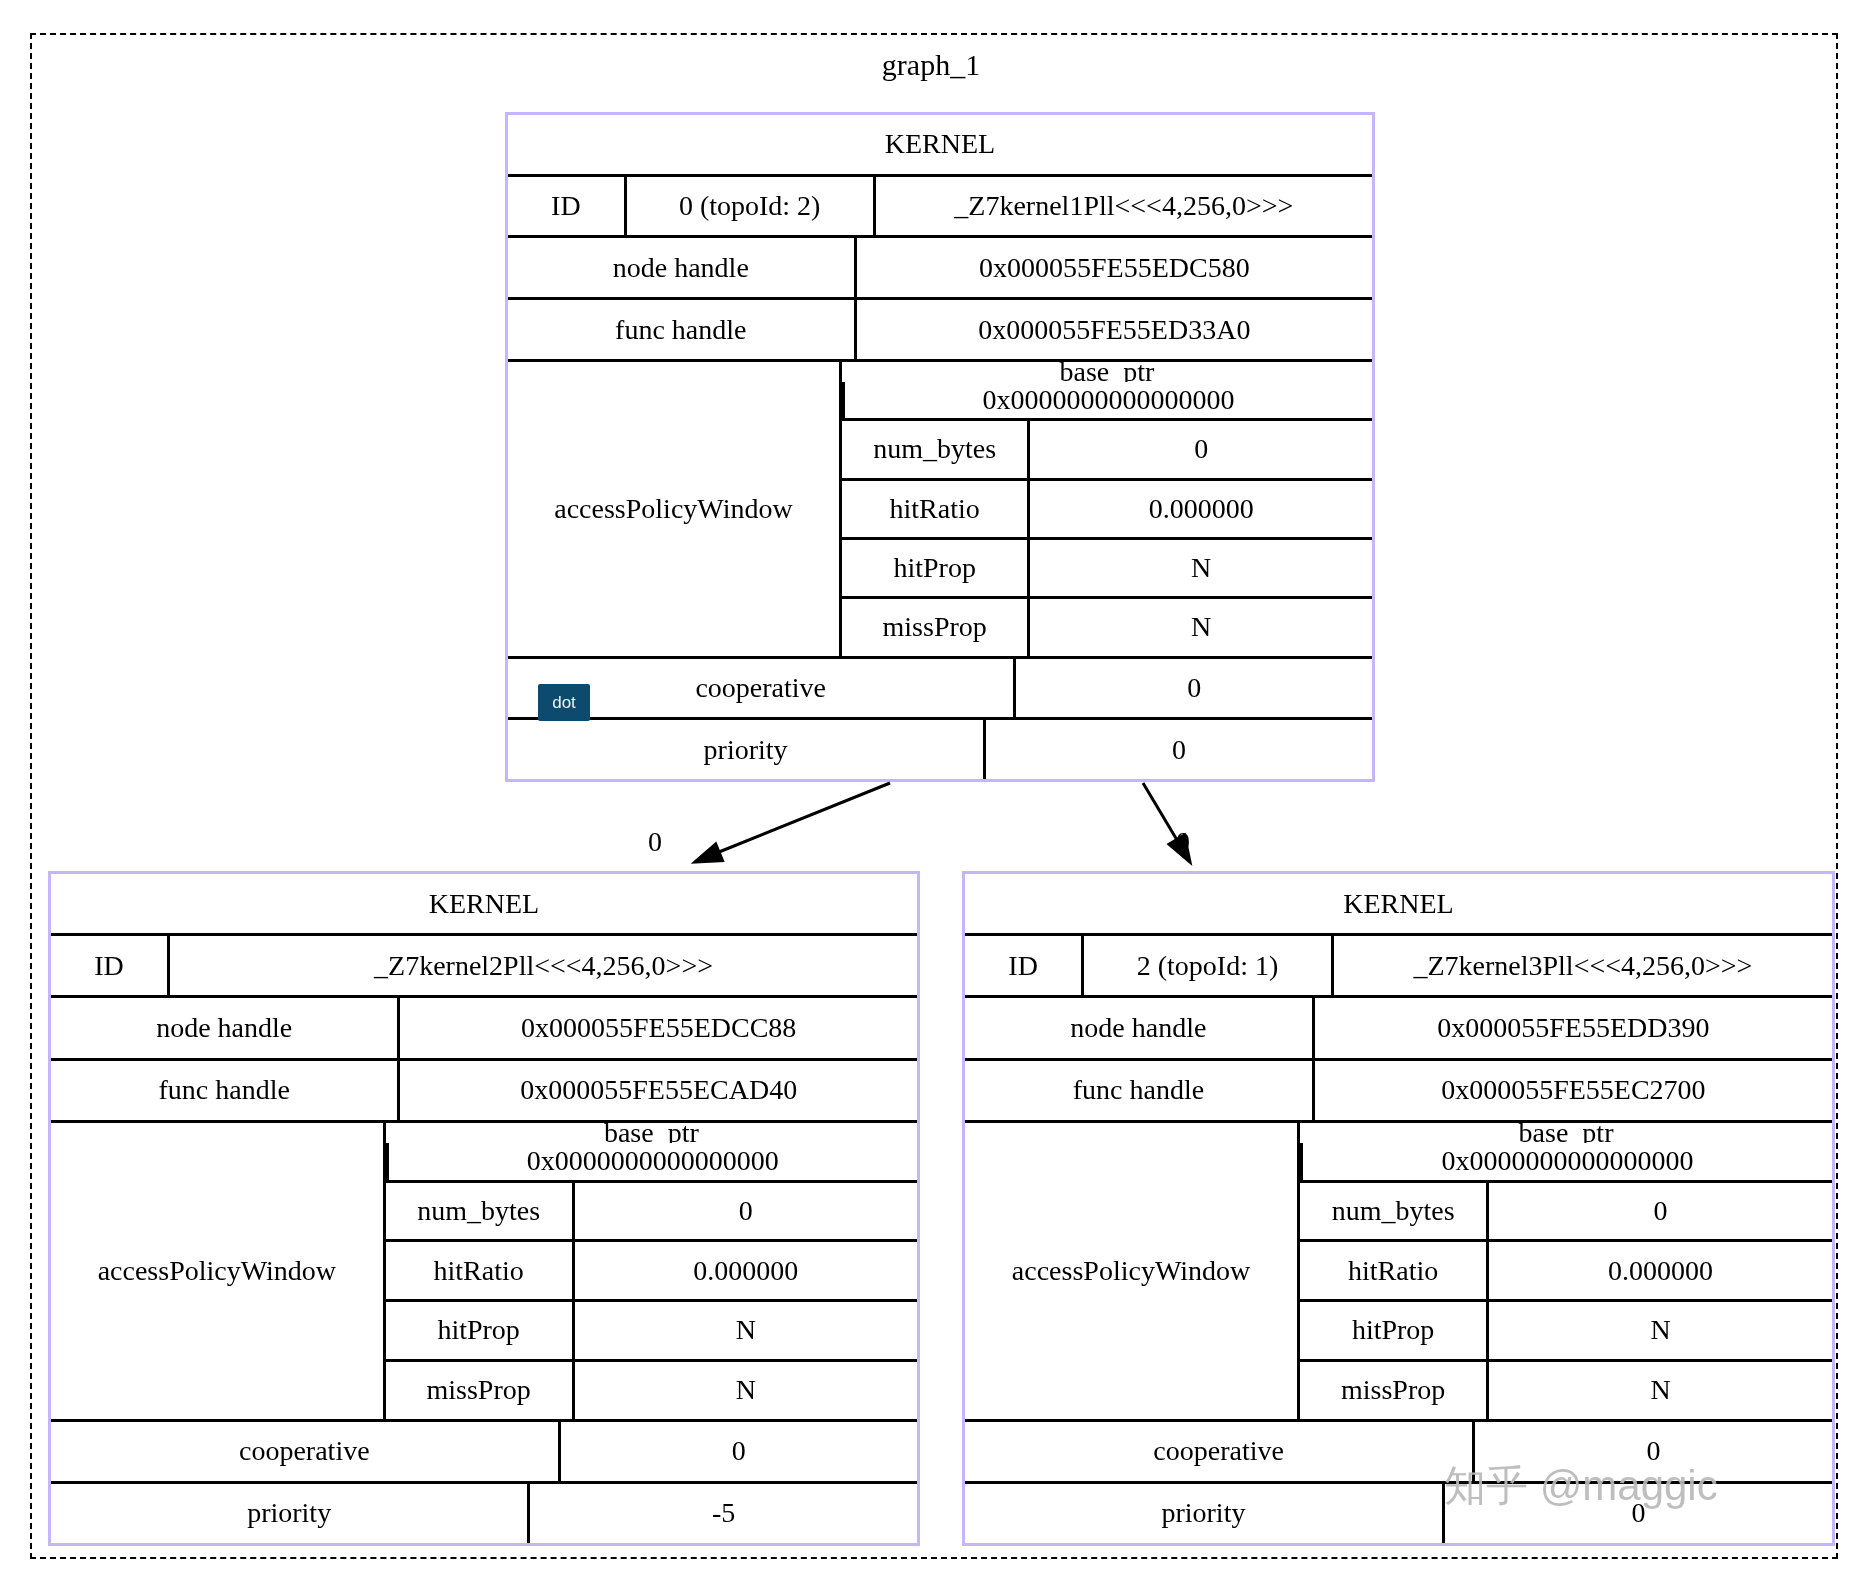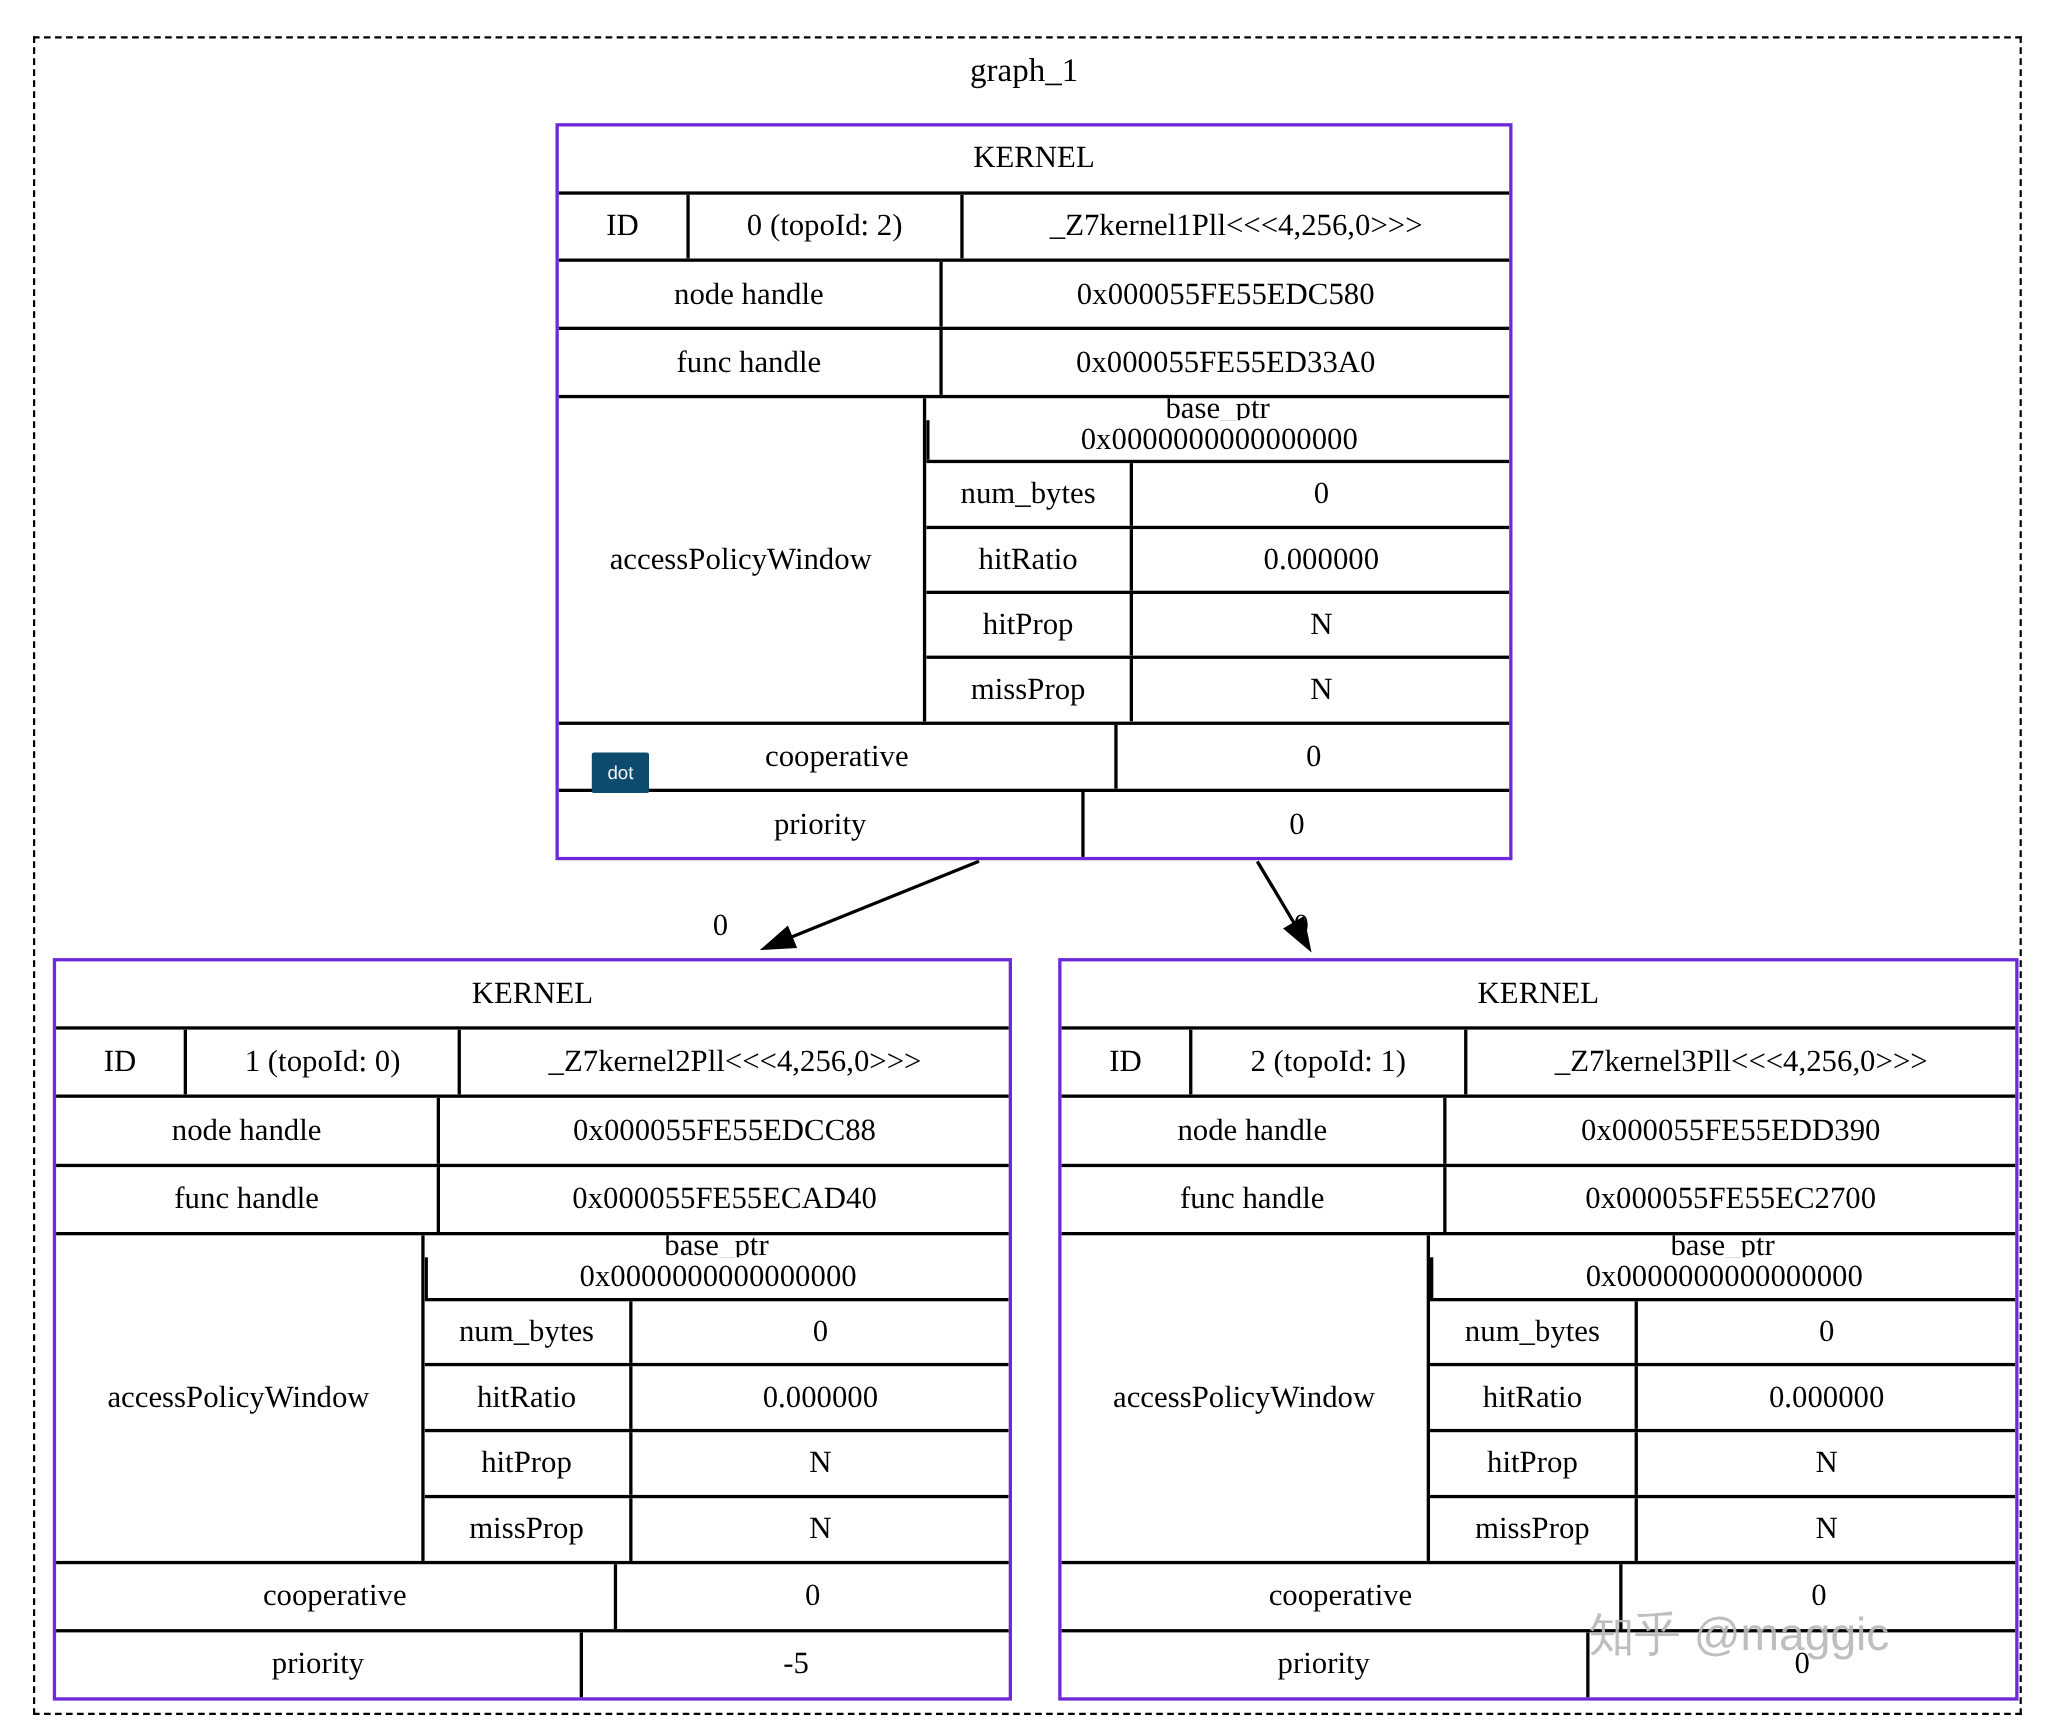--- a/index.html
+++ b/index.html
@@ -4,21 +4,21 @@
 <style>
   * { box-sizing: border-box; margin: 0; padding: 0; }
   html, body { width: 1862px; height: 1571px; background: #ffffff; overflow: hidden; position: relative;
     font-family: "Liberation Serif", "DejaVu Serif", serif; color: #000; }
 
   .cluster { position: absolute; left: 30px; top: 33px; width: 1808px; height: 1526px;
     border: 2px dashed #000; }
   .graph-title { position: absolute; left: 0; top: 48px; width: 100%; text-align: center;
     font-size: 30px; }
 
-  .node { position: absolute; background: #fff; border: 3px solid #6d28d9;
+  .node { position: absolute; background: #fff; border: 3px solid #c4b5fd;
     display: flex; flex-direction: column; font-size: 28px; }
   .node-top   { left: 505px; top: 112px; width: 870px; height: 670px; }
   .node-left  { left: 48px;  top: 871px; width: 872px; height: 675px; }
   .node-right { left: 962px; top: 871px; width: 873px; height: 675px; }
 
   .r { display: flex; flex: 1 1 0; border-top: 3px solid #000; min-height: 0; }
   .r:first-child { border-top: none; }
   .r.apw { flex: 5 5 0; }
   .c { display: flex; align-items: center; justify-content: center;
     border-left: 3px solid #000; overflow: hidden; white-space: nowrap; }
@@ -109,21 +109,20 @@
     <div class="c w-val60">0</div>
   </div>
 </div>
 
 <div class="node node-left">
   <div class="r">
       <div class="c w-name">KERNEL</div>
     </div>
   <div class="r">
     <div class="c w-id">ID</div>
-    <div class="c w-idv">1 (topoId: 0)</div>
     <div class="c w-name">_Z7kernel2Pll&lt;&lt;&lt;4,256,0&gt;&gt;&gt;</div>
   </div>
   <div class="r">
     <div class="c w-lab40">node handle</div>
     <div class="c w-val60">0x000055FE55EDCC88</div>
   </div>
   <div class="r">
     <div class="c w-lab40">func handle</div>
     <div class="c w-val60">0x000055FE55ECAD40</div>
   </div>

